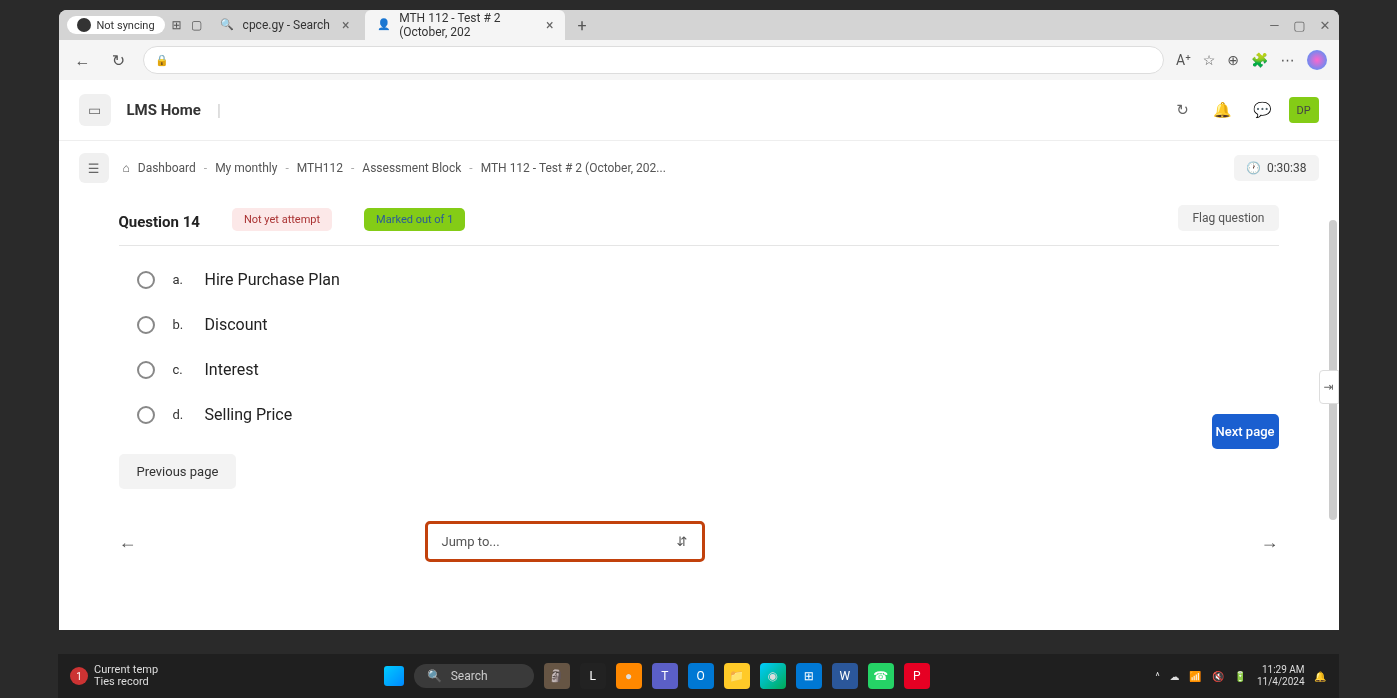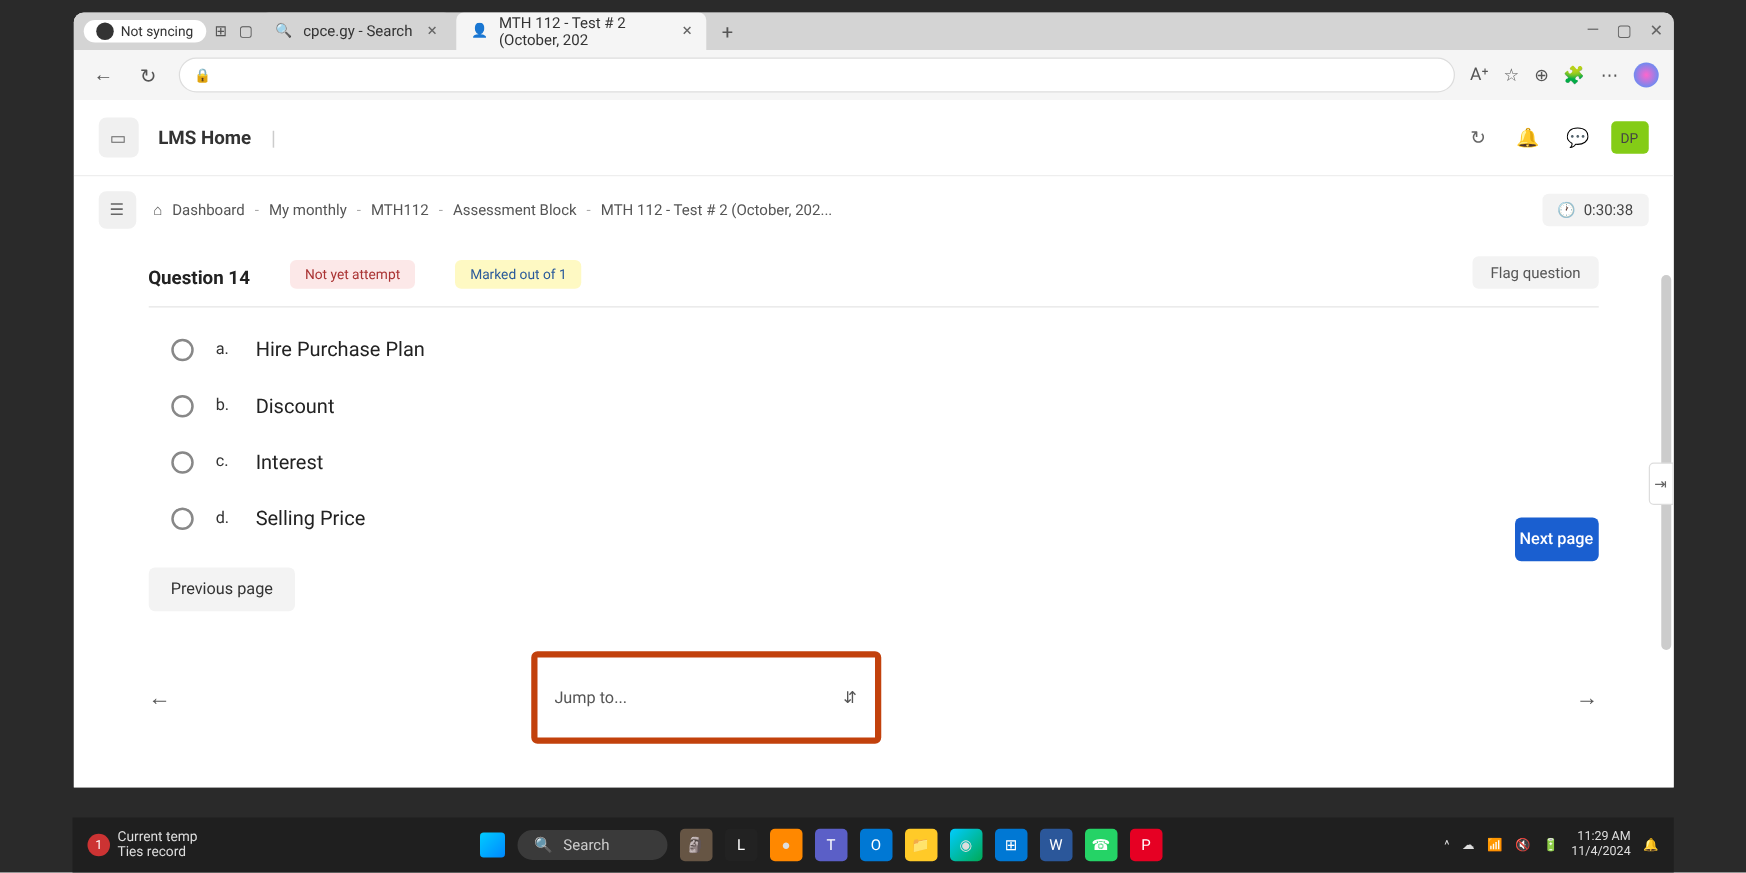--- a/index.html
+++ b/index.html
@@ -31,35 +31,35 @@
 .menu-icon{width:30px;height:30px;background:#f0f0f0;border-radius:6px;display:flex;align-items:center;justify-content:center;font-size:13px;color:#666}
 .crumbs{display:flex;gap:8px;font-size:12px;color:#555;align-items:center}
 .crumbs a{color:#555;text-decoration:none}
 .crumb-sep{color:#aaa}
 .timer{margin-left:auto;background:#f3f3f3;border-radius:5px;padding:6px 12px;font-size:12px;color:#444;display:flex;align-items:center;gap:6px}
 .qarea{padding:10px 60px 20px}
 .qheader{display:flex;align-items:flex-end;gap:32px;margin-bottom:6px}
 .qnum{font-weight:700;font-size:15px;color:#222}
 .badge{font-size:11px;padding:5px 12px;border-radius:5px}
 .badge-red{background:#fce8e8;color:#a33}
-.badge-blue{background:#fef9c3;color:#2a5a9a}
+.badge-blue{background:#84cc16;color:#2a5a9a}
 .flag{margin-left:auto;background:#f3f3f3;padding:6px 14px;border-radius:5px;font-size:12px;color:#555}
 .divider{border:none;border-top:1px solid #e5e5e5;margin:14px 0 24px}
 .qtext{font-size:22px;font-weight:500;color:#222;margin-bottom:28px;line-height:1.35}
 .opts{display:flex;flex-direction:column;gap:26px;padding-left:18px;margin-bottom:30px}
 .opt{display:flex;align-items:center;gap:18px}
 .radio{width:18px;height:18px;border:2px solid #888;border-radius:50%;flex-shrink:0;cursor:pointer}
 .opt-letter{font-size:13px;color:#333;min-width:14px}
 .opt-text{font-size:16px;color:#222}
 .navbtns{display:flex;justify-content:space-between;align-items:flex-start;margin-top:10px}
 .btn-prev{background:#f3f3f3;border:none;padding:10px 18px;border-radius:5px;font-size:13px;color:#333;cursor:pointer}
 .btn-next{background:#1a5fd0;color:#fff;border:none;padding:10px 4px;border-radius:5px;font-size:13px;cursor:pointer;font-weight:500}
 .jumpbar{display:flex;align-items:center;padding:12px 60px;gap:20px}
 .jump-back{font-size:18px;color:#555;cursor:pointer}
-.jump-sel{flex:0 0 280px;margin:0 auto;border:5px solid #c2410c;border-radius:5px;padding:24px 14px;font-size:13px;color:#555;display:flex;justify-content:space-between;align-items:center;background:#fff}
+.jump-sel{flex:0 0 280px;margin:0 auto;border:3px solid #c2410c;border-radius:5px;padding:10px 14px;font-size:13px;color:#555;display:flex;justify-content:space-between;align-items:center;background:#fff}
 .jump-fwd{font-size:18px;color:#555;margin-left:auto;cursor:pointer}
 .taskbar{position:absolute;bottom:0;left:58px;right:58px;height:44px;background:rgba(30,30,30,.92);display:flex;align-items:center;padding:0 12px;gap:10px;color:#ddd;font-size:11px}
 .weather{display:flex;flex-direction:column;line-height:1.1}
 .weather-icon{width:18px;height:18px;background:#c33;border-radius:50%;display:flex;align-items:center;justify-content:center;color:#fff;font-size:10px;margin-right:6px}
 .weather-row{display:flex;align-items:center}
 .tb-center{margin:0 auto;display:flex;align-items:center;gap:10px}
 .win-icon{width:20px;height:20px;background:linear-gradient(135deg,#0cf,#08f);border-radius:3px}
 .search-box{background:rgba(255,255,255,.12);border-radius:16px;padding:5px 14px;display:flex;align-items:center;gap:8px;font-size:12px;color:#ccc;min-width:120px}
 .app-icon{width:26px;height:26px;border-radius:4px;display:flex;align-items:center;justify-content:center;font-size:12px}
 .tb-right{display:flex;align-items:center;gap:10px;font-size:10px}

